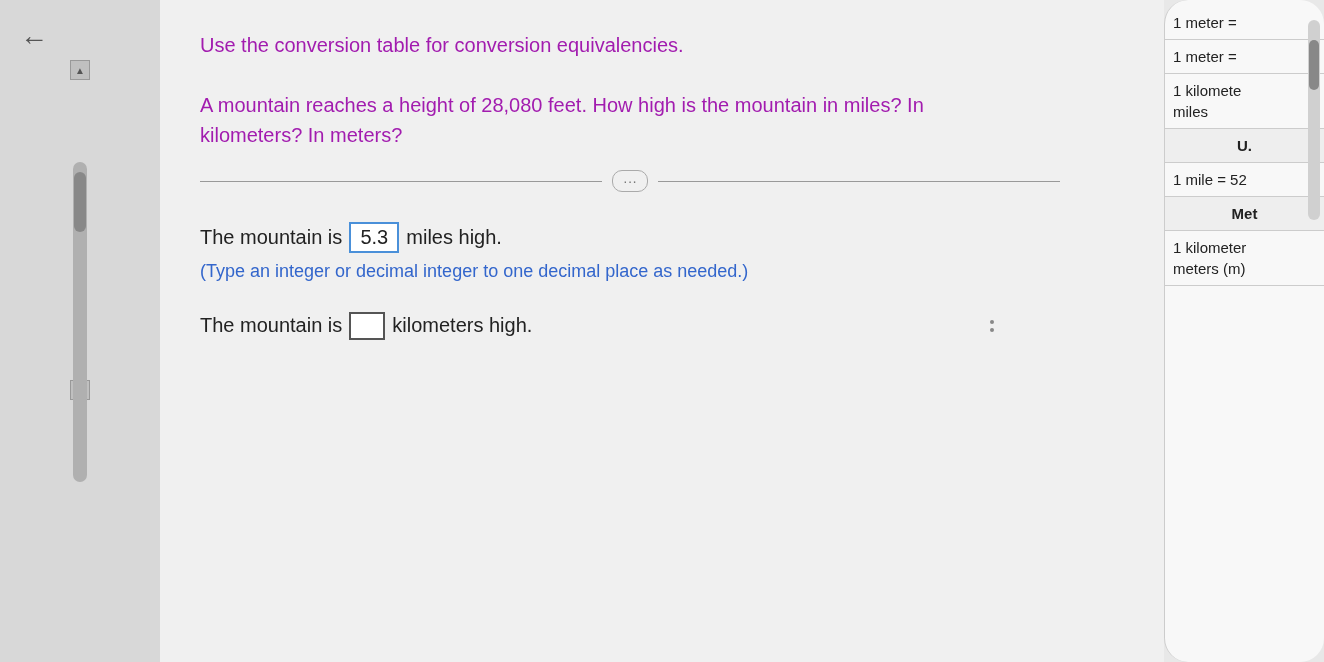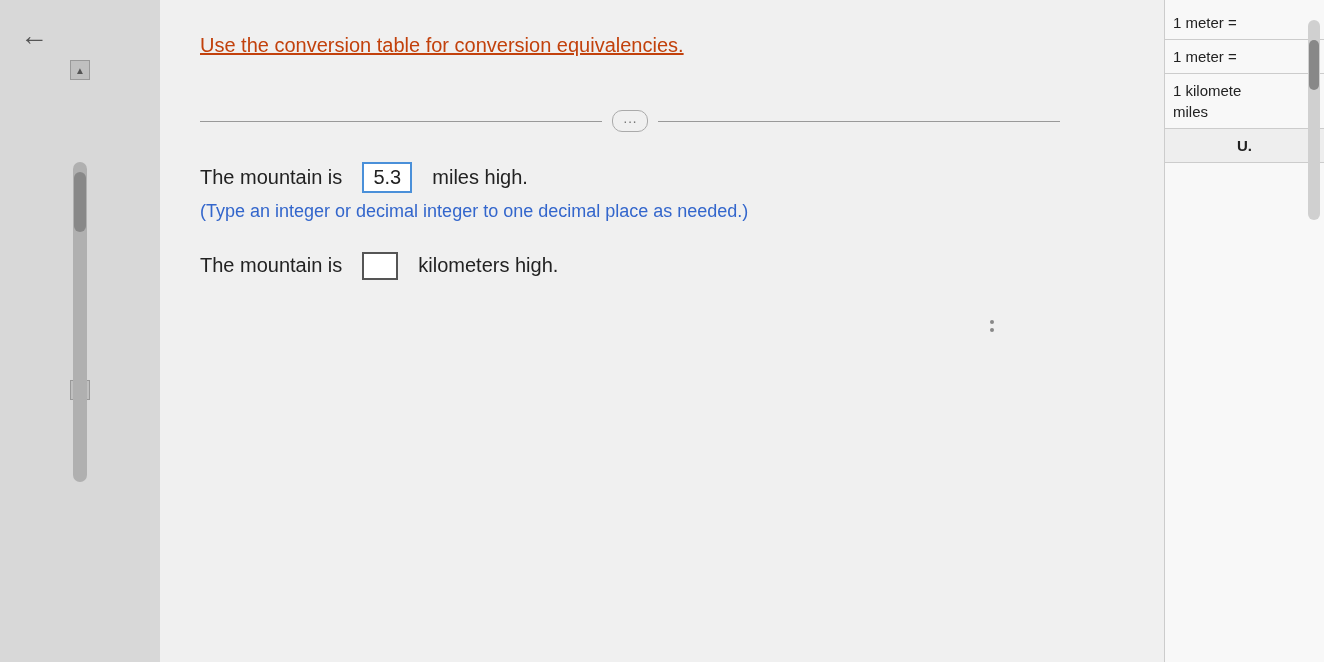--- a/index.html
+++ b/index.html
@@ -86,25 +86,24 @@
     .main-content {
       flex: 1;
       background-color: #f0f0f0;
       padding: 30px 40px;
       position: relative;
       overflow: hidden;
     }
 
     .question-text {
       font-size: 20px;
-      color: #c2410c;
+      color: #a21caf;
       line-height: 1.5;
       margin-bottom: 20px;
       max-width: 820px;
-      text-decoration: underline;
     }
 
     .divider-container {
       display: flex;
       align-items: center;
       margin: 20px 0 30px 0;
       max-width: 860px;
     }
 
     .divider-line {
@@ -127,21 +126,21 @@
       margin-bottom: 30px;
     }
 
     .answer-line {
       font-size: 20px;
       color: #222;
       margin-bottom: 8px;
       display: flex;
       align-items: baseline;
       flex-wrap: wrap;
-      gap: 20px;
+      gap: 7px;
     }
 
     .answer-value {
       display: inline-block;
       border: 2px solid #4a90d9;
       min-width: 50px;
       padding: 2px 0;
       background: white;
       font-size: 20px;
       text-align: center;
@@ -166,20 +165,21 @@
 
     .right-panel {
       width: 160px;
       min-width: 160px;
       background-color: #f8f8f8;
       border-left: 1px solid #ccc;
       font-size: 15px;
       color: #222;
       overflow: hidden;
       position: relative;
+      border-radius: 24px;
     }
 
     .right-panel-content {
       padding: 6px 0;
     }
 
     .table-row {
       border-bottom: 1px solid #ccc;
       padding: 6px 8px;
       line-height: 1.4;
@@ -228,20 +228,21 @@
       <div class="scroll-thumb"></div>
     </div>
     <div class="scroll-down-btn">▼</div>
   </div>
 </div>
 
 <div class="main-content">
 
   <div class="question-text">
     <span>Use the conversion table for conversion equivalencies.</span><br><br>
+    <span>A mountain reaches a height of 28,080 feet. How high is the mountain in miles? In kilometers? In meters?</span>
   </div>
 
   <div class="divider-container">
     <div class="divider-line"></div>
     <div class="divider-ellipsis">···</div>
     <div class="divider-line"></div>
   </div>
 
   <div class="answer-section">
     <div class="answer-line">
@@ -276,19 +277,29 @@
     <div class="table-row">
       <span>1 meter =</span>
     </div>
     <div class="table-row">
       <span>1 kilomete</span><br>
       <span>miles</span>
     </div>
     <div class="table-row header">
       <span>U.</span>
     </div>
+    <div class="table-row">
+      <span>1 mile = 52</span>
+    </div>
+    <div class="table-row header">
+      <span>Met</span>
+    </div>
+    <div class="table-row">
+      <span>1 kilometer</span><br>
+      <span>meters (m)</span>
+    </div>
 
   </div>
 
   <div class="right-scrollbar">
     <div class="right-scroll-thumb"></div>
   </div>
 </div>
 
 </body></html>

